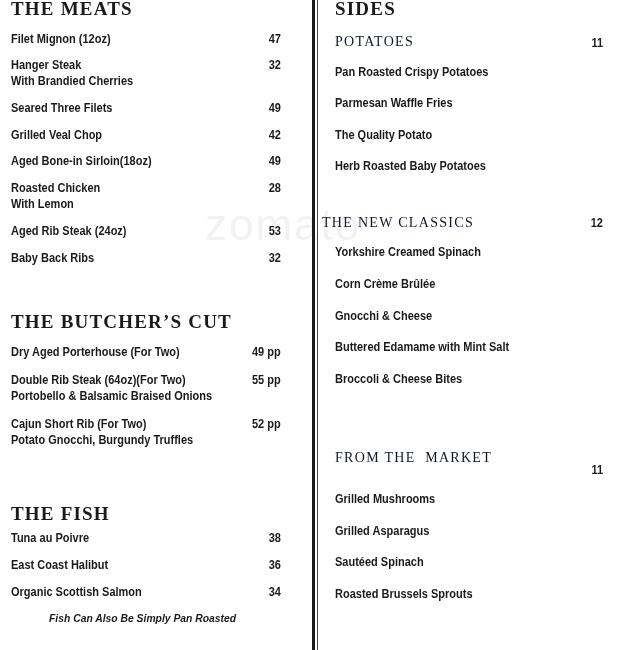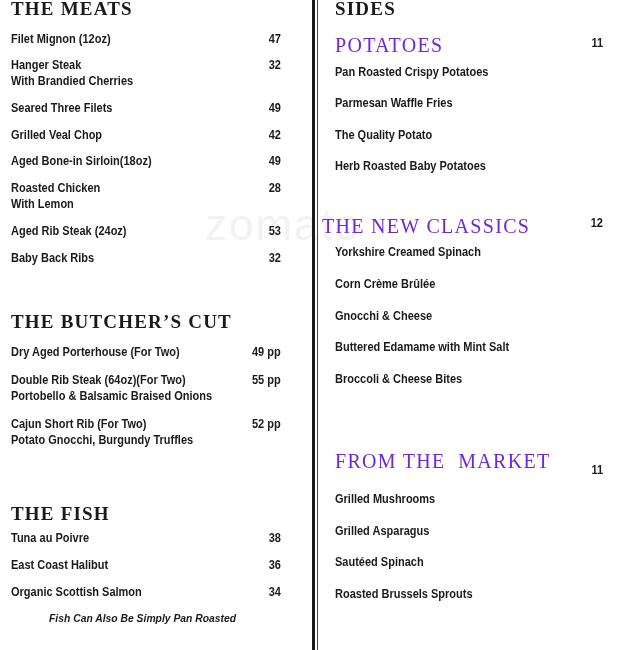--- a/index.html
+++ b/index.html
@@ -14,23 +14,23 @@
     font-family: "Liberation Serif", "DejaVu Serif", serif;
     font-weight: bold;
     font-size: 19px;
     letter-spacing: 1.2px;
     color: #1a1a1a;
     white-space: nowrap;
   }
   .sub-title {
     position: absolute;
     font-family: "Liberation Serif", "DejaVu Serif", serif;
-    font-size: 20px;
+    font-size: 14px;
     letter-spacing: 1.3px;
-    color: #6d28d9;
+    color: #0f172a;
     white-space: nowrap;
   }
   .item {
     position: absolute;
     font-family: "Liberation Sans", sans-serif;
     font-weight: bold;
     font-size: 12.5px;
     line-height: 16px;
     transform: scaleX(0.88);
     transform-origin: left top;

